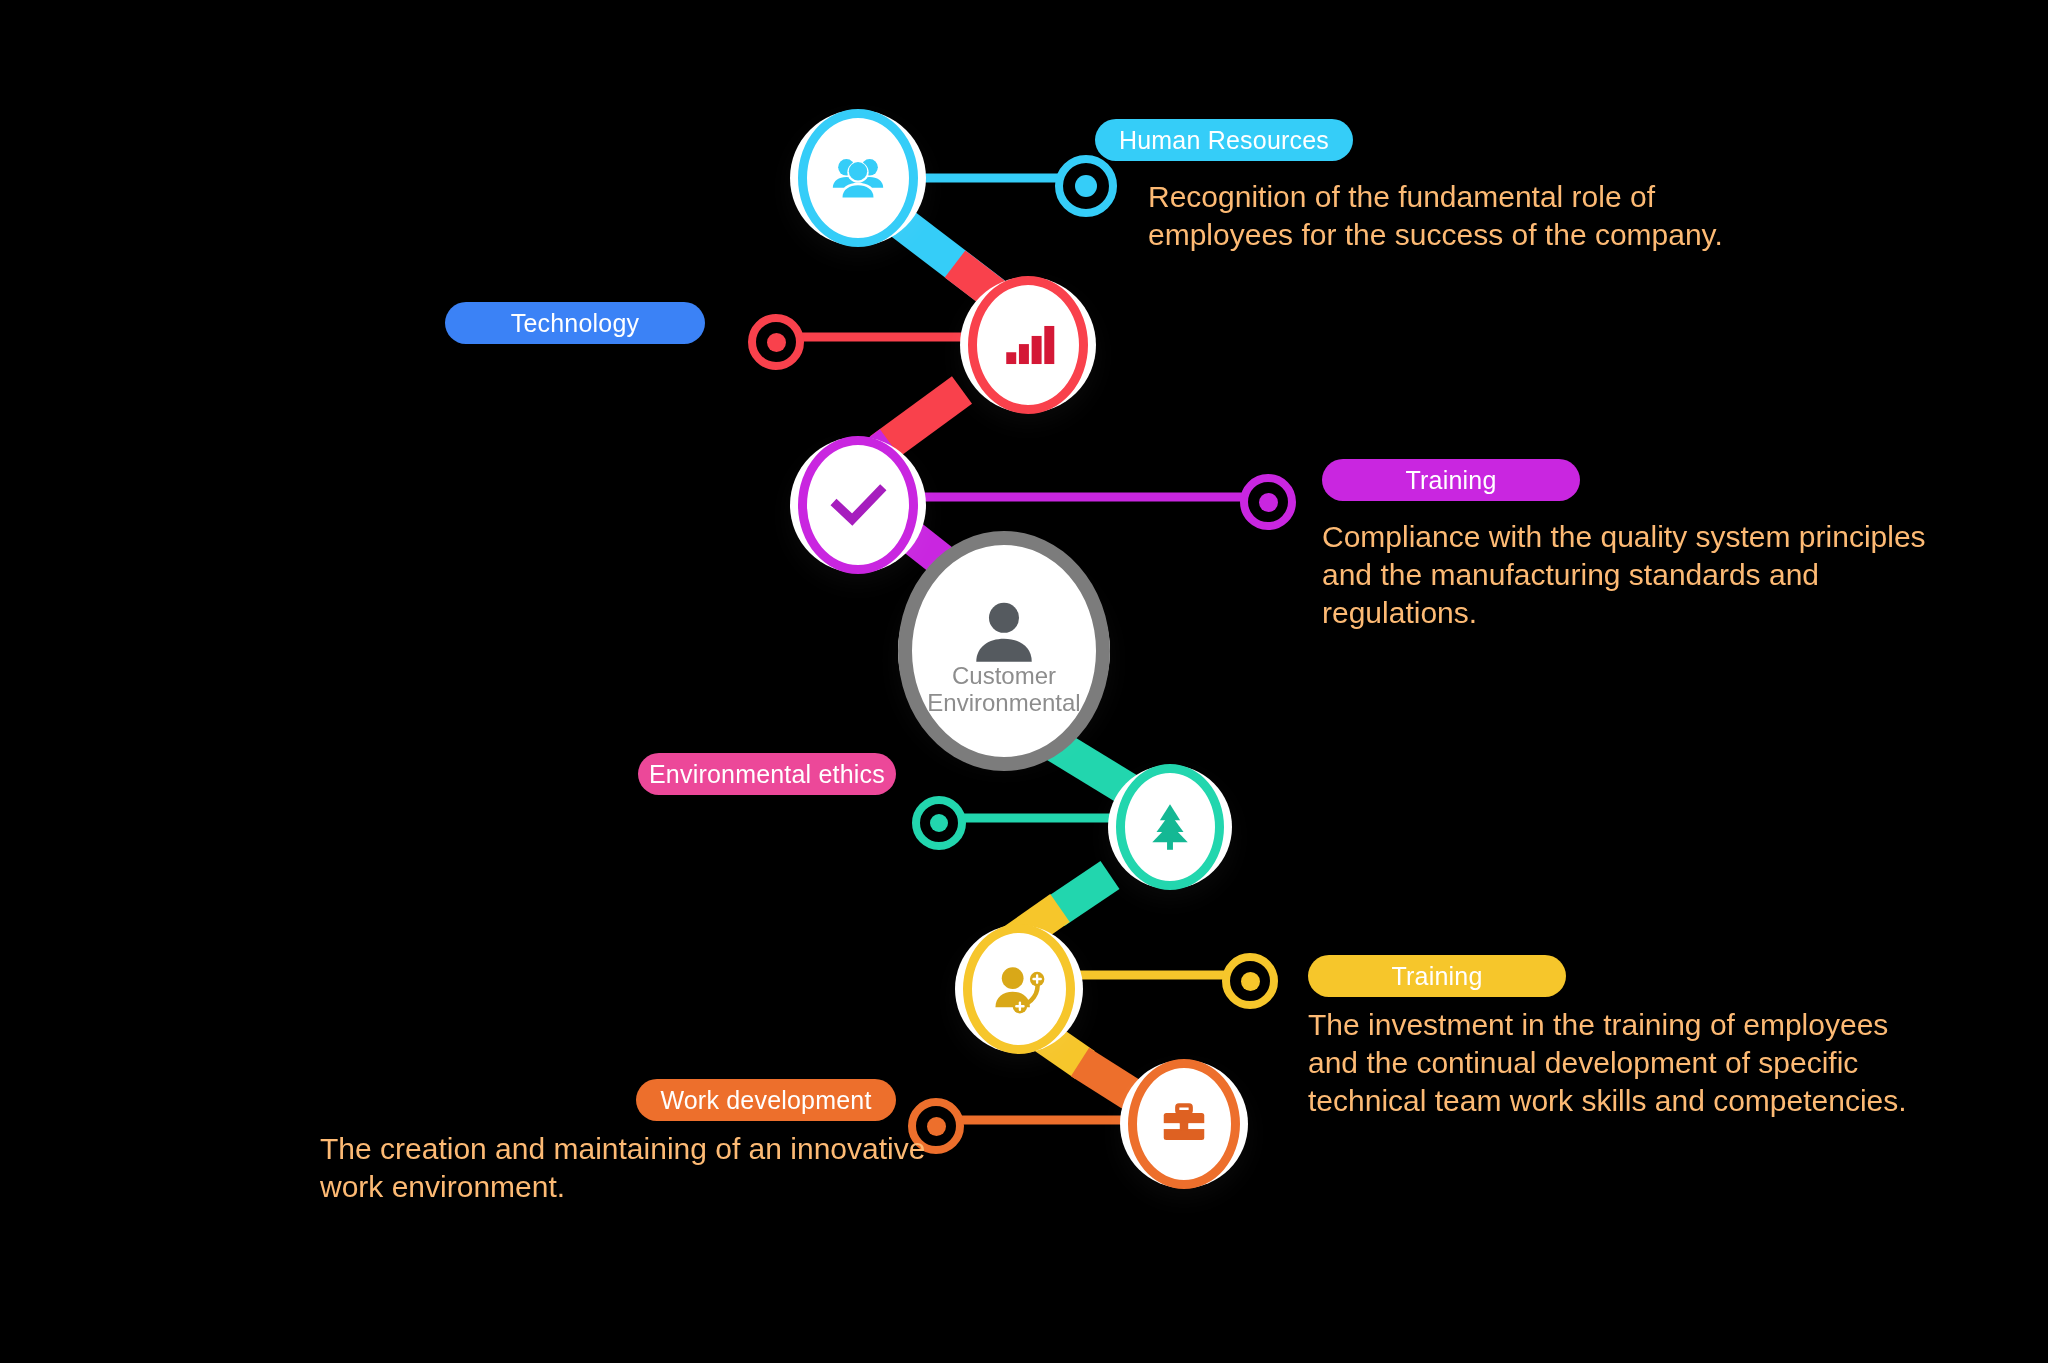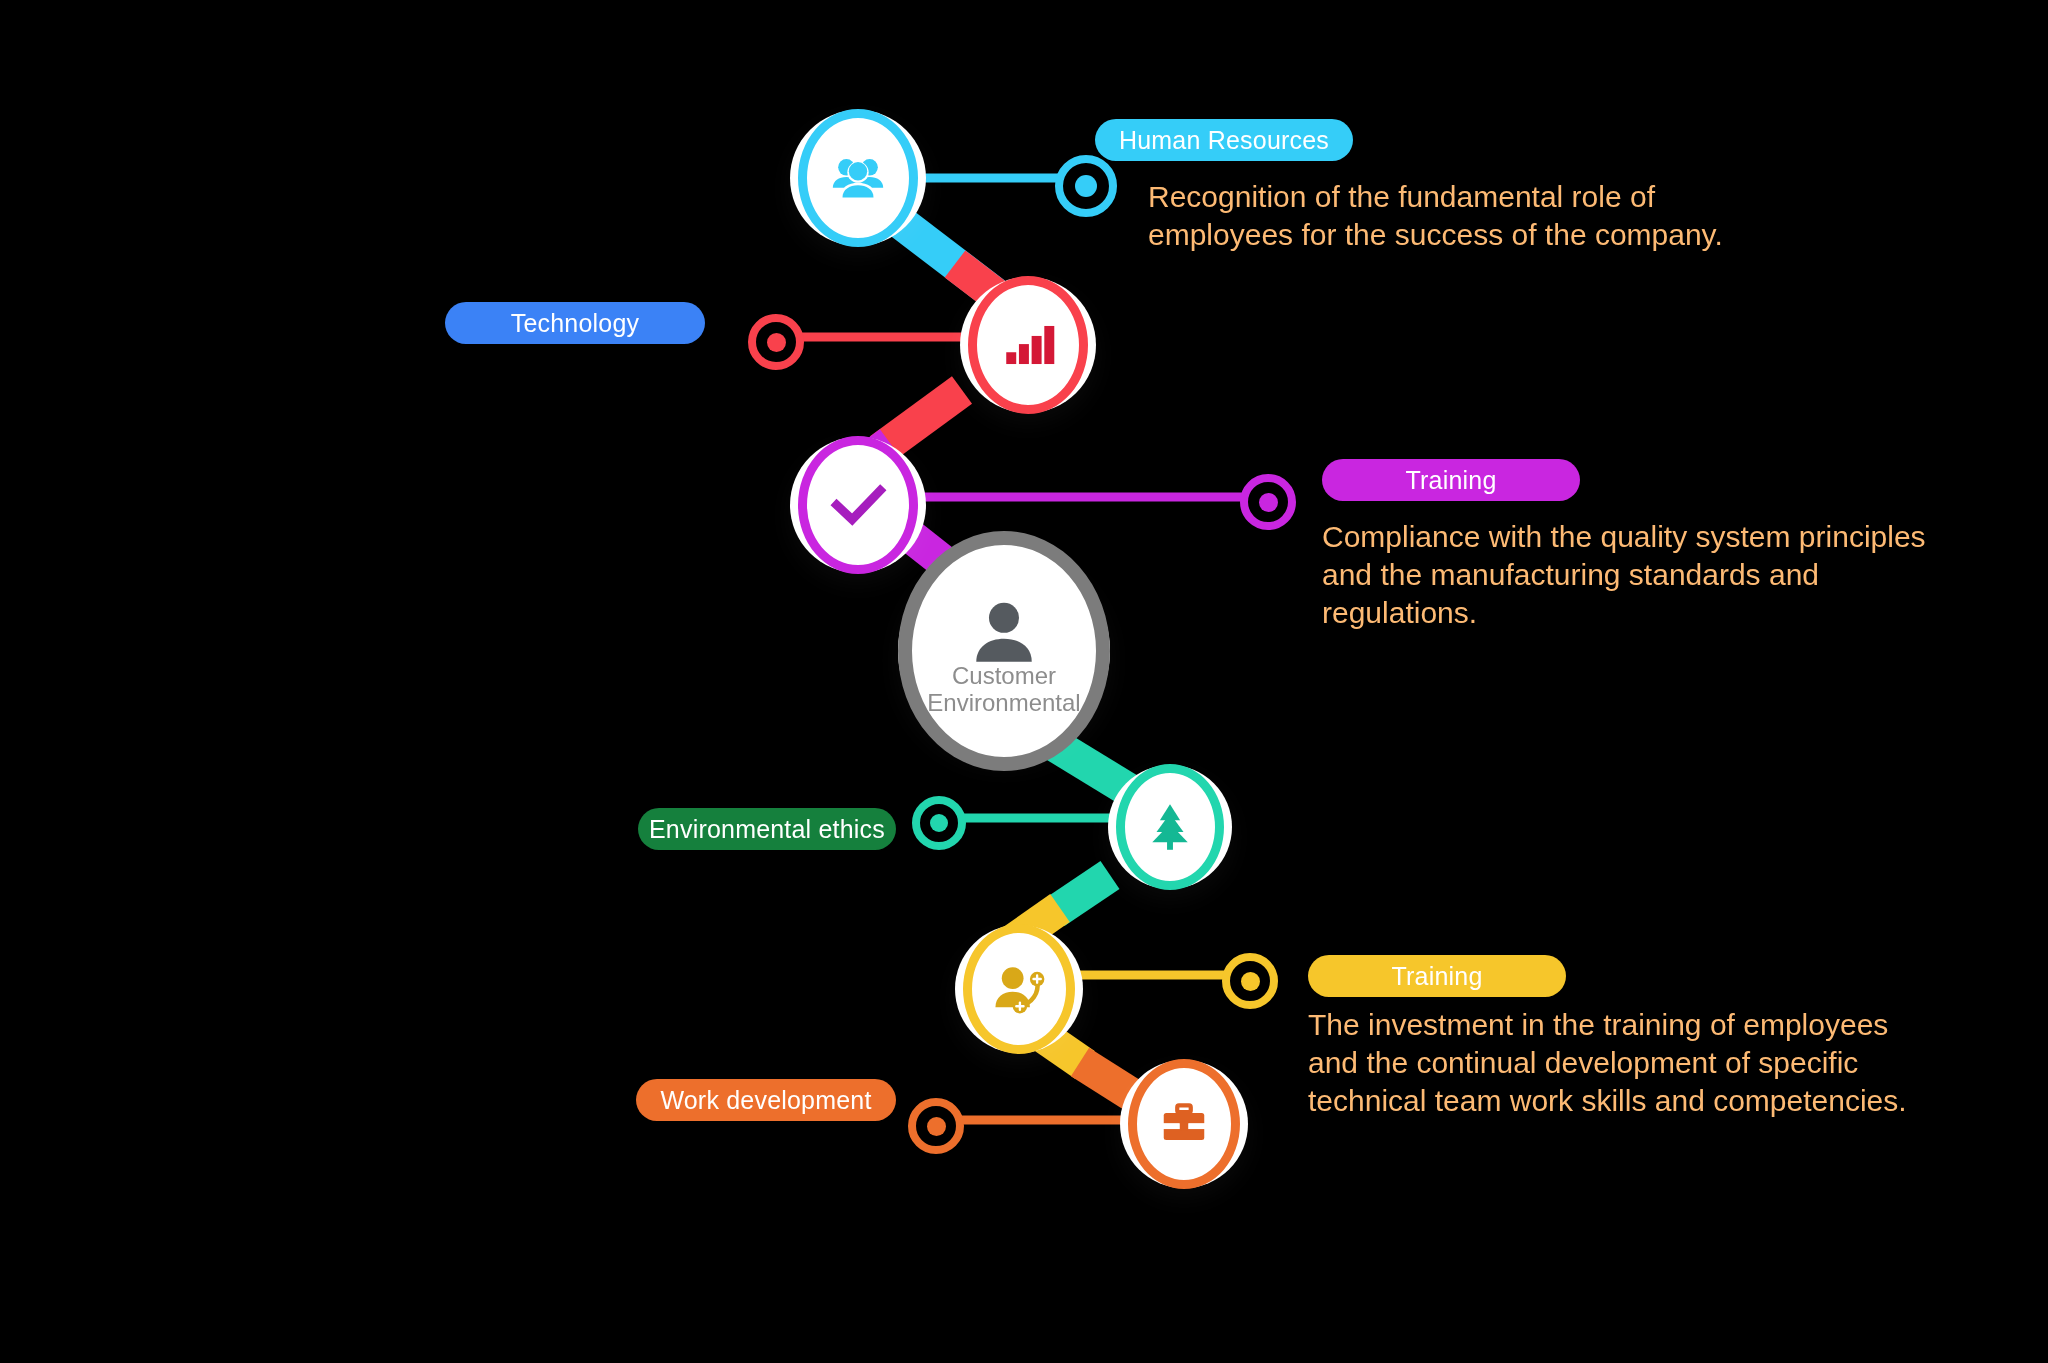--- a/index.html
+++ b/index.html
@@ -139,21 +139,21 @@
         <path d="M32 5 L44 24 H20 Z" fill="#14B894"></path>
         <path d="M32 16 L48 38 H16 Z" fill="#14B894"></path>
         <path d="M32 28 L53 50 H11 Z" fill="#14B894"></path>
         <rect x="28.5" y="46" width="7" height="13" fill="#14B894"></rect>
       </svg>
     </div>
   </div>
   <div class="endcap" style="left:912px;top:796px;width:38px;height:38px;border:8px solid #22D6AE;">
     <i style="width:18px;height:18px;background:#22D6AE;"></i>
   </div>
-  <div class="badge" style="left:638px;top:808px;width:230px;background:#15803d;">Environmental ethics</div>
+  <div class="badge" style="left:638px;top:753px;width:230px;background:#ec4899;">Environmental ethics</div>
 
   <div class="node" style="left:955px;top:925px;width:112px;height:112px;padding:8px;">
     <div class="ring" style="width:112px;height:112px;border:9px solid #F6C62B;">
       <svg width="58" height="58" viewBox="0 0 64 64">
         <circle cx="25" cy="20" r="12" fill="#D9A818"></circle>
         <path d="M6 52c0-11 8.5-17 19-17s19 6 19 17z" fill="#D9A818"></path>
         <path d="M52 24 A22 22 0 0 1 34 50" fill="none" stroke="#D9A818" stroke-width="5"></path>
         <circle cx="52" cy="21" r="8" fill="#D9A818"></circle>
         <path d="M52 17v8M48 21h8" stroke="#fff" stroke-width="2.6" stroke-linecap="round"></path>
         <circle cx="33" cy="51" r="8" fill="#D9A818"></circle>
@@ -176,14 +176,16 @@
         <rect x="8" y="19" width="48" height="32" rx="3" fill="#DE6122"></rect>
         <rect x="6" y="31" width="52" height="7" fill="#fff"></rect>
         <rect x="27" y="29" width="10" height="11" rx="2" fill="#DE6122"></rect>
       </svg>
     </div>
   </div>
   <div class="endcap" style="left:908px;top:1098px;width:40px;height:40px;border:8px solid #ED6F2C;">
     <i style="width:19px;height:19px;background:#ED6F2C;"></i>
   </div>
   <div class="badge" style="left:636px;top:1079px;width:232px;background:#ED6F2C;">Work development</div>
+  <div class="desc left" style="left:320px;top:1130px;width:800px;">The creation and maintaining of an innovative
+work environment.</div>
 
 </div>
 
 </body></html>

